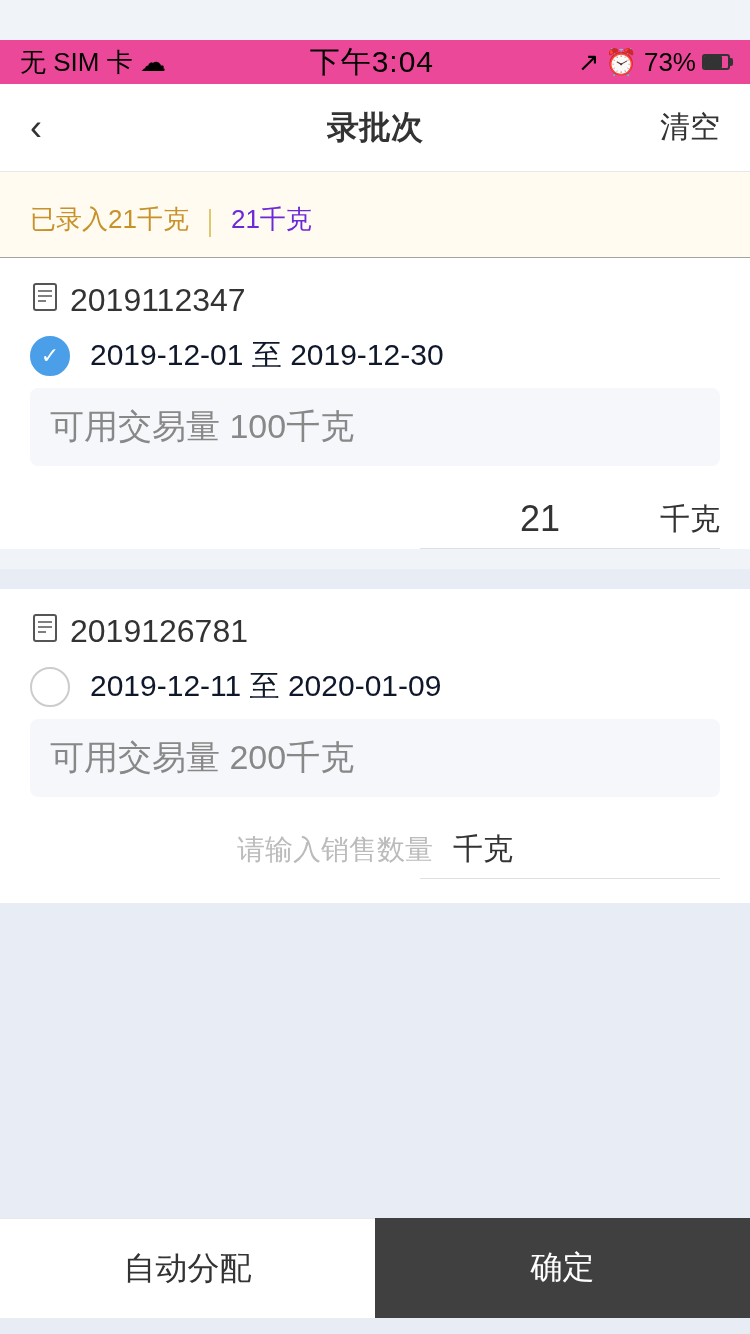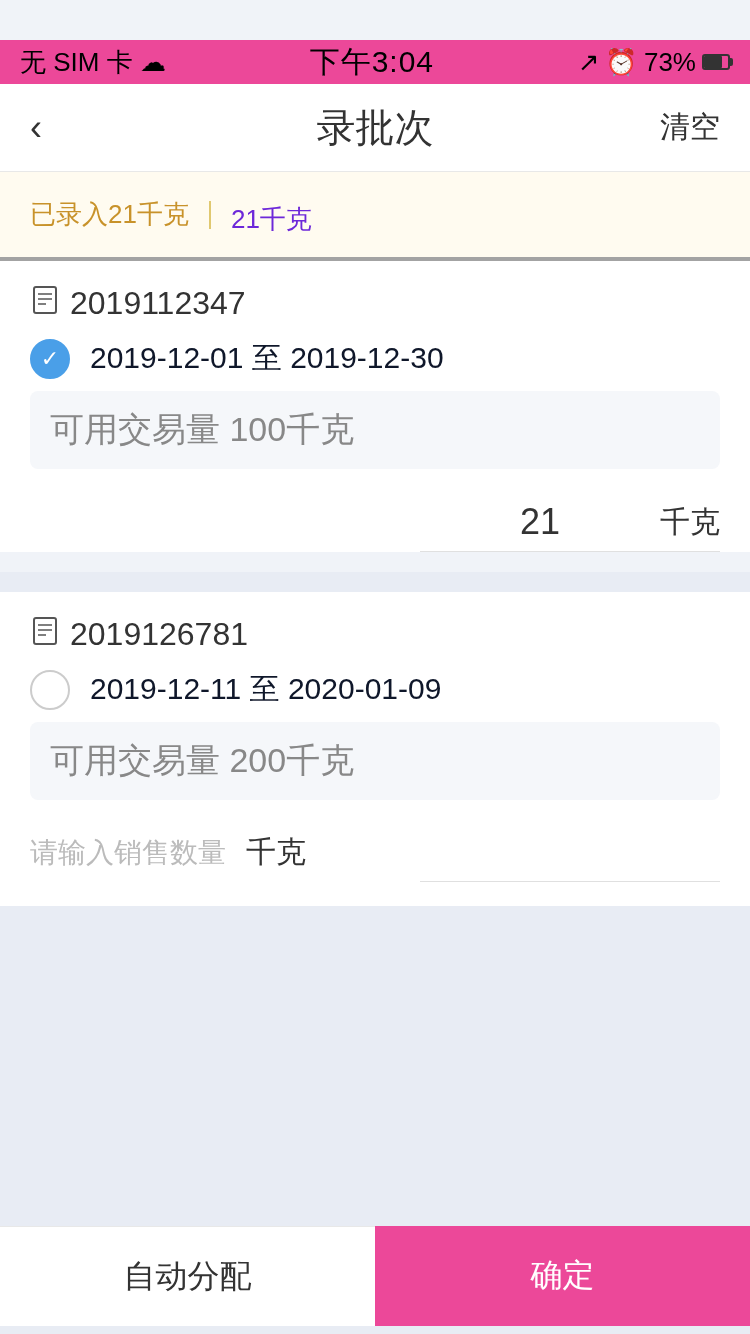--- a/index.html
+++ b/index.html
@@ -53,39 +53,39 @@
       padding: 0 30px;
       border-bottom: 1px solid #e8e8e8;
     }
     .nav-back {
       font-size: 36px;
       color: #333;
       cursor: pointer;
       width: 60px;
     }
     .nav-title {
-      font-size: 39px;
-      font-weight: 400;
+      font-size: 32px;
+      font-weight: 700;
       color: #333;
     }
     .nav-clear {
       font-size: 30px;
       color: #333;
       cursor: pointer;
     }
 
     
     .info-bar {
       width: 750px;
       background: #fffbf0;
       padding: 20px 30px;
       display: flex;
-      align-items: center;
+      align-items: flex-end;
       gap: 20px;
-      border-bottom: 4px solid #a3a3a3;
+      border-bottom: 1px solid #a3a3a3;
     }
     .info-label {
       font-size: 26px;
       color: #c8922a;
     }
     .info-divider {
       width: 2px;
       height: 28px;
       background: #e0c870;
     }
@@ -198,21 +198,21 @@
     
     .second-batch {
       background: #fff;
       padding-bottom: 4px;
     }
 
     
     .input-row {
       display: flex;
       align-items: center;
-      justify-content: flex-start;
+      justify-content: center;
       padding: 16px 30px 0 30px;
       gap: 20px;
     }
     .input-placeholder-text {
       font-size: 28px;
       color: #bbb;
     }
     .input-unit {
       font-size: 30px;
       color: #333;
@@ -225,35 +225,35 @@
       flex: 1;
       min-height: 420px;
     }
 
     
     .bottom-bar {
       width: 750px;
       height: 100px;
       display: flex;
       position: fixed;
-      bottom: 8px;
+      bottom: 16px;
       left: 0;
     }
     .btn-auto {
       flex: 1;
       background: #fff;
       border: none;
       font-size: 32px;
       color: #333;
       cursor: pointer;
       border-top: 1px solid #e8e8e8;
     }
     .btn-confirm {
       flex: 1;
-      background: #ec4899;
+      background: #404040;
       border: none;
       font-size: 32px;
       color: #fff;
       cursor: pointer;
     }
 
     .content-scroll {
       padding-bottom: 100px;
     }
   </style>

